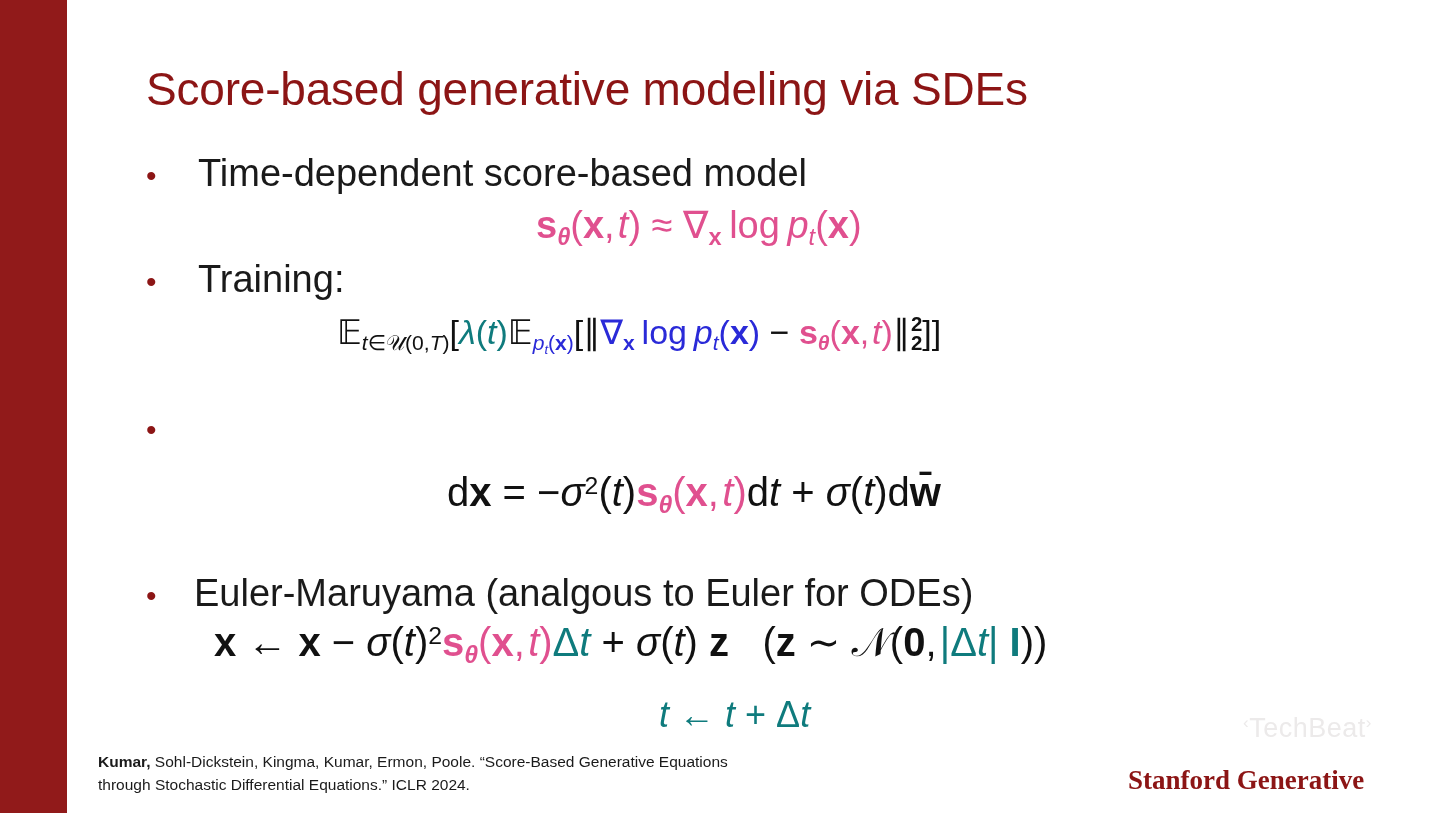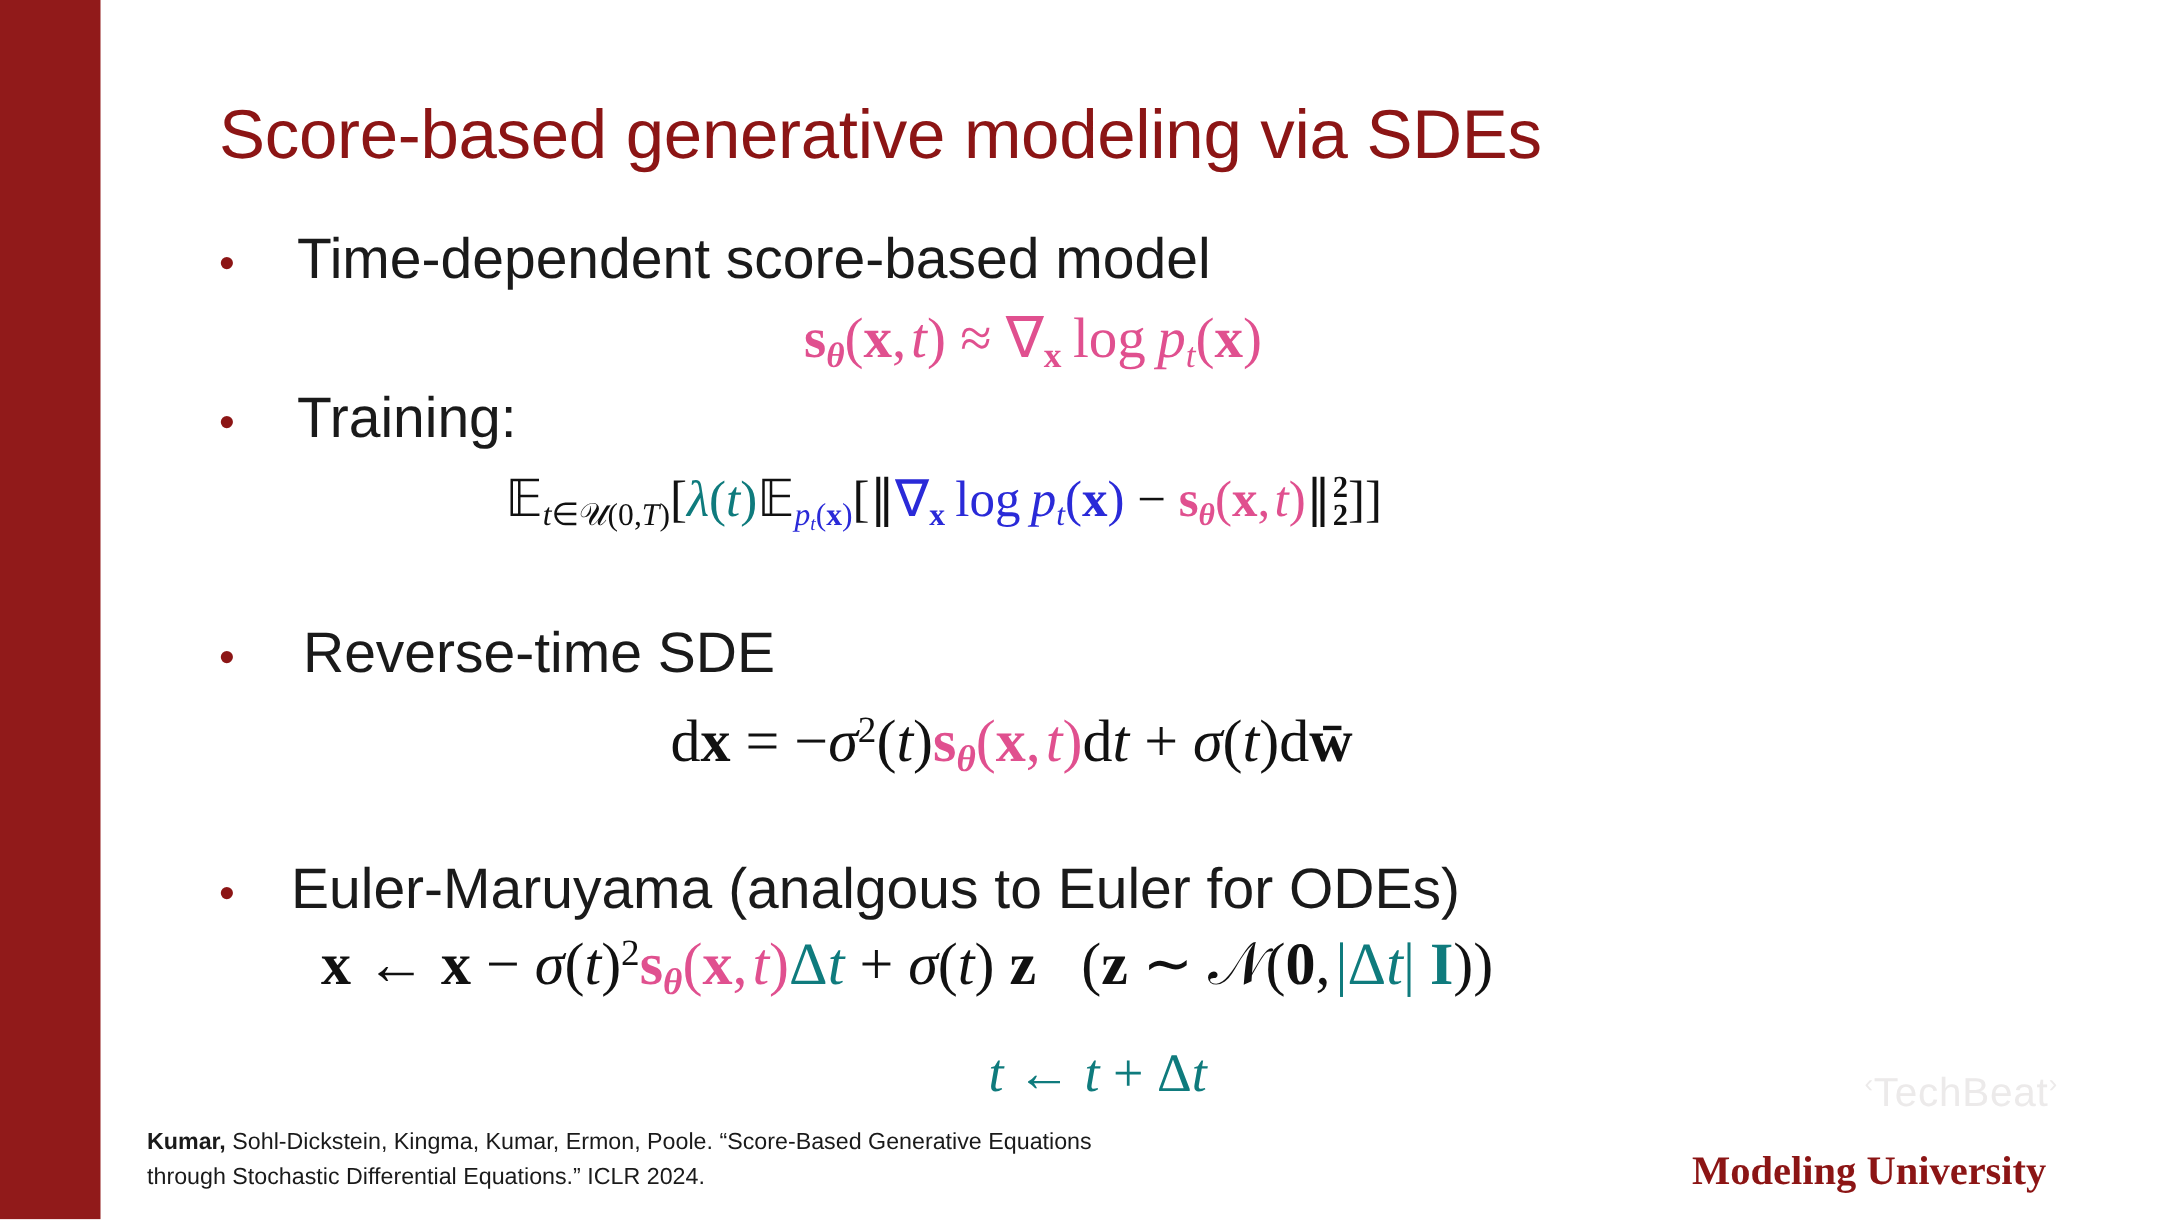--- a/index.html
+++ b/index.html
@@ -64,21 +64,21 @@
   #bullet-1 { left: 146px; top: 152px; }
   #bullet-2 { left: 146px; top: 258px; }
   #bullet-3 { left: 146px; top: 415px; }
   #bullet-4 { left: 146px; top: 572px; }
   #bullet-3 .bullet-dot { width: 56px; flex: 0 0 56px; }
   #bullet-4 .bullet-dot { width: 48px; flex: 0 0 48px; }
 
   
   .math {
     position: absolute;
-    font-family: Liberation Serif, serif;
+    font-family: Liberation Sans, sans-serif;
     color: #111111;
     white-space: nowrap;
   }
   .mi { font-style: italic; }
   .mb { font-weight: bold; font-style: normal; }
   .mbi { font-weight: bold; font-style: italic; }
   .up { font-style: normal; }
   .pink { color: #e0508f; }
   .teal { color: #0f7b7d; }
   .blue { color: #2a2ad8; }
@@ -175,21 +175,20 @@
 
   <div class="math" id="eq-train">
     <span class="up">𝔼</span><sub><span class="mi">t</span>∈<span class="up">𝒰</span>(0,<span class="mi">T</span>)</sub><span class="up">[</span><span class="teal"><span class="mi">λ</span><span class="up">(</span><span class="mi">t</span><span class="up">)</span></span><span class="up">𝔼</span><sub class="blue"><span class="mi">p</span><sub class="mi">t</sub><span class="up">(</span><span class="mb">x</span><span class="up">)</span></sub><span class="up">[∥</span><span class="blue">∇<sub class="mb">x</sub> <span class="up">log</span> <span class="mi">p</span><sub class="mi">t</sub><span class="up">(</span><span class="mb">x</span><span class="up">)</span></span>&nbsp;−&nbsp;<span class="pink"><span class="mb">s</span><sub class="mbi">θ</sub><span class="up">(</span><span class="mb">x</span><span class="up">, </span><span class="mi">t</span><span class="up">)</span></span><span class="up">∥</span><span class="stack">
         <span class="mb">2</span>
         <span class="mb">2</span>
       </span><span class="up">]]</span>
   </div>
 
   <div class="bullet-row" id="bullet-3">
     <span class="bullet-dot">•</span>
-    <span class="bullet-text">Reverse-time SDE</span>
   </div>
 
   <div class="math" id="eq-sde">
     <span class="up">d</span><span class="mb">x</span>&nbsp;=&nbsp;−<span class="mi">σ</span><sup class="up">2</sup><span class="up">(</span><span class="mi">t</span><span class="up">)</span><span class="pink"><span class="mb">s</span><sub class="mbi">θ</sub><span class="up">(</span><span class="mb">x</span><span class="up">, </span><span class="mi">t</span><span class="up">)</span></span><span class="up">d</span><span class="mi">t</span>&nbsp;+&nbsp;<span class="mi">σ</span><span class="up">(</span><span class="mi">t</span><span class="up">)</span><span class="up">d</span><span class="mb">w̄</span>
   </div>
 
   <div class="bullet-row" id="bullet-4">
     <span class="bullet-dot">•</span>
     <span class="bullet-text">Euler-Maruyama (analgous to Euler for ODEs)</span>
   </div>
@@ -204,15 +203,15 @@
 
   <div id="citation">
     <span class="author">Kumar,</span><span> Sohl-Dickstein, Kingma, Kumar, Ermon, Poole. “Score-Based Generative Equations</span><br>
     <span>through Stochastic Differential Equations.” ICLR 2024.</span>
   </div>
 
   <div id="watermark">
     <span class="tick">‹</span><span>TechBeat</span><span class="tick">›</span>
   </div>
 
-  <div id="stanford">Modeling University</div>
+  <div id="stanford">Stanford Generative</div>
 
 </div>
 
 </body></html>

